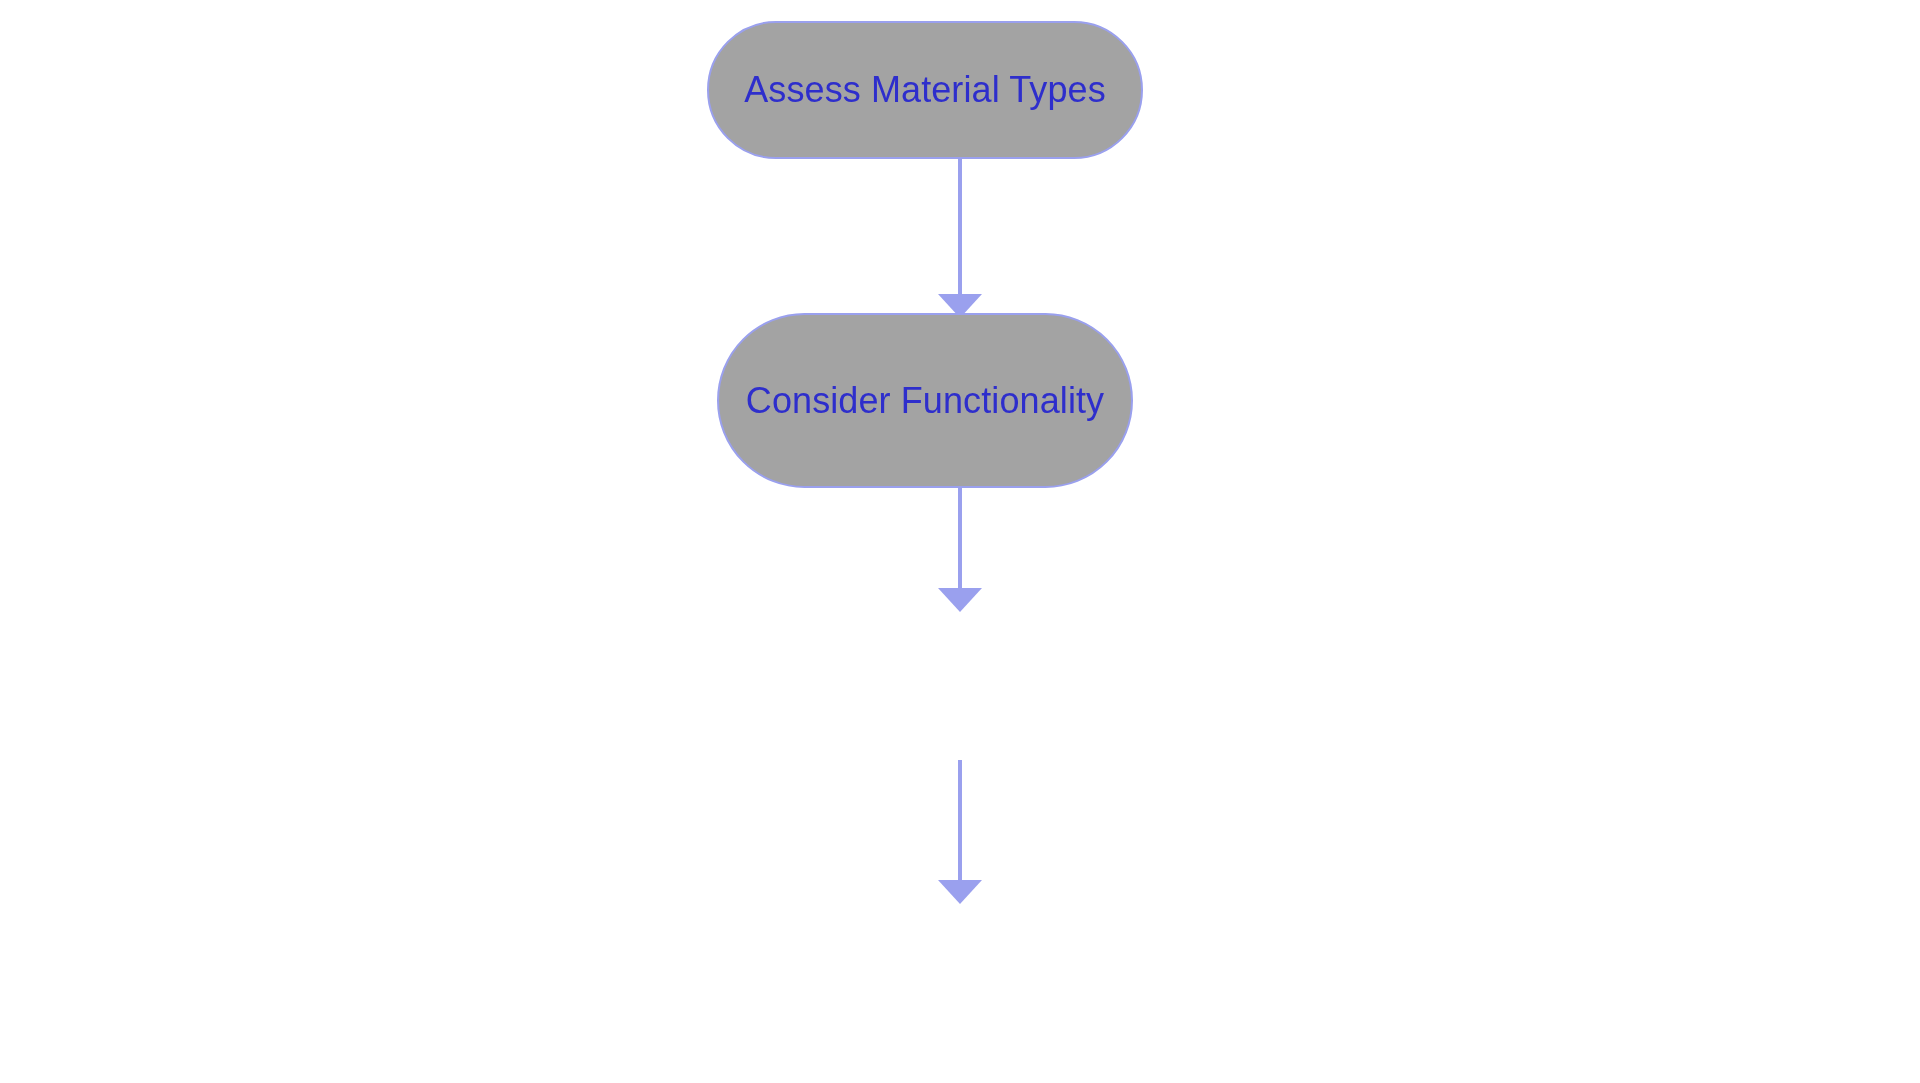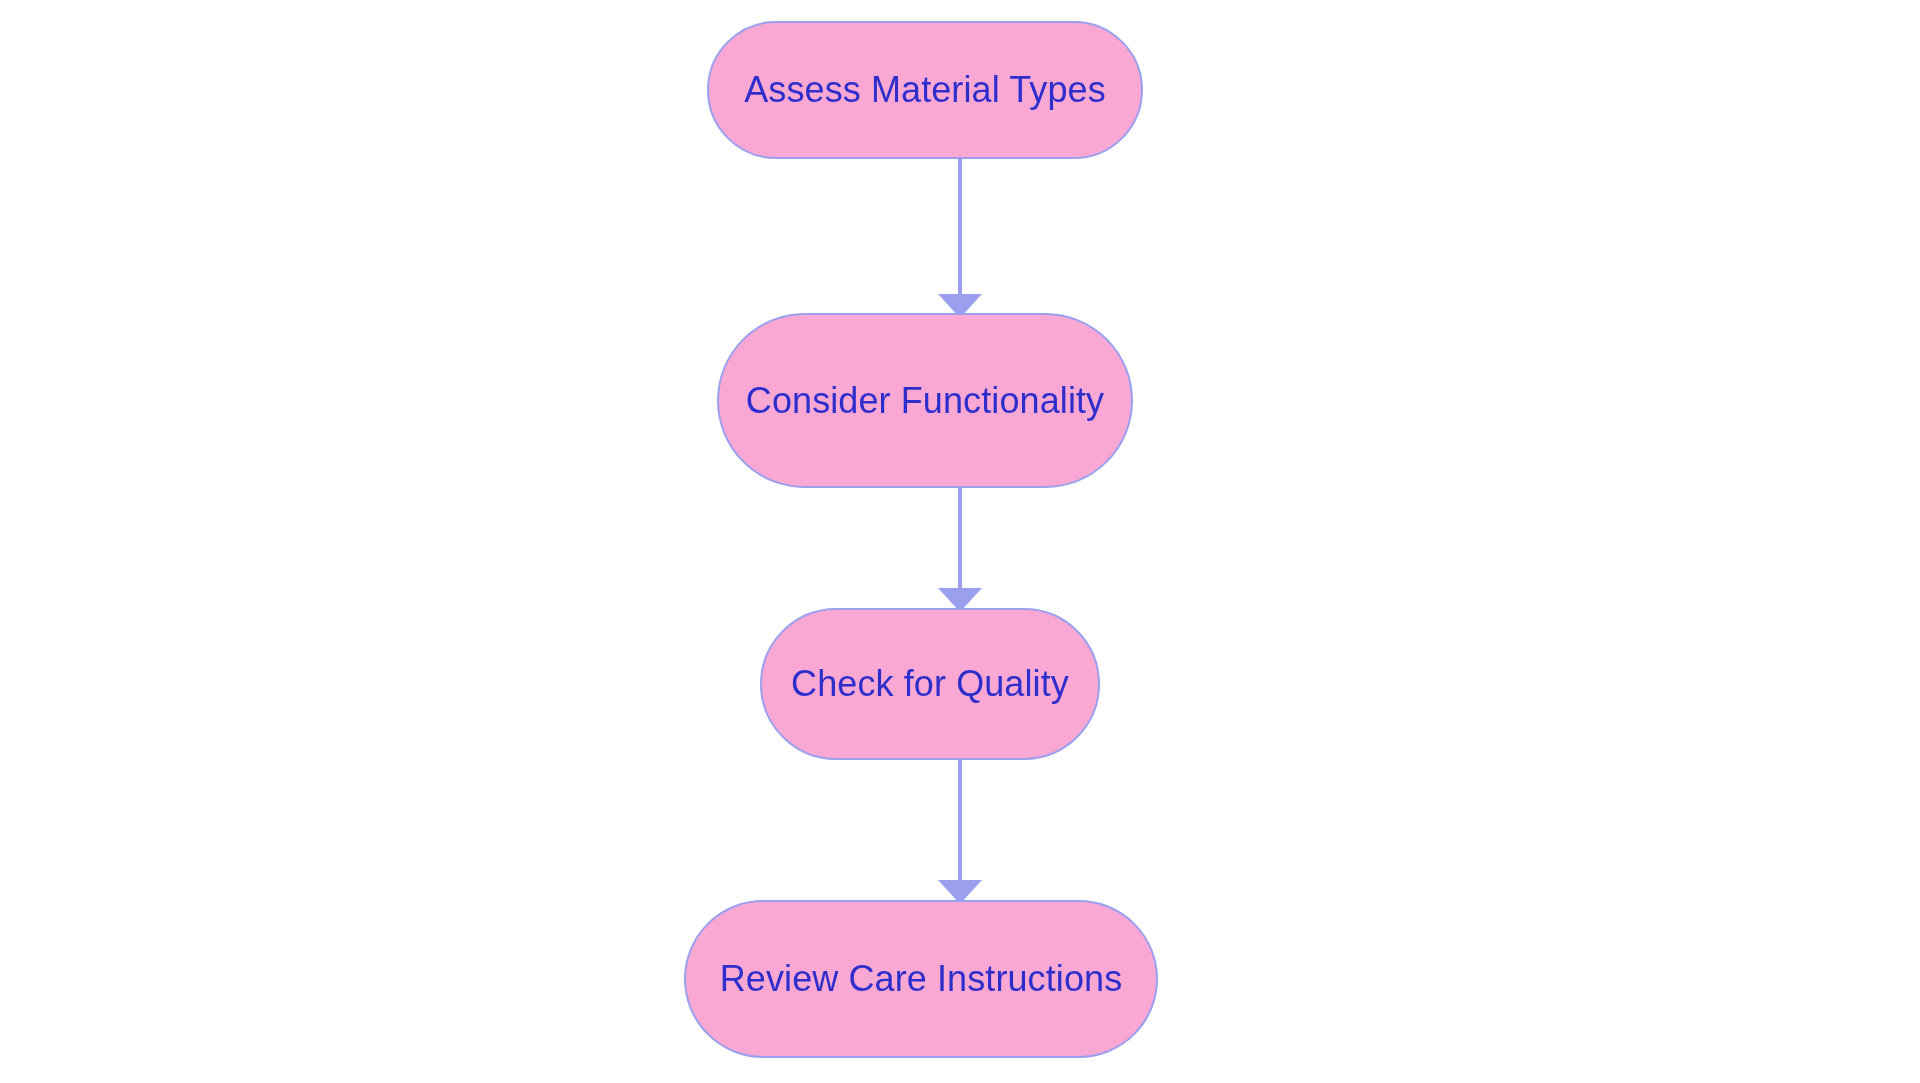--- a/index.html
+++ b/index.html
@@ -30,21 +30,21 @@
     height: 1083px;
     pointer-events: none;
   }
 
   .node {
     position: absolute;
     box-sizing: border-box;
     display: flex;
     align-items: center;
     justify-content: center;
-    background: #f9a8d4;
+    background: #a3a3a3;
     border: 2px solid #9aa0ee;
     border-radius: 999px;
     text-align: center;
   }
 
   .node-label {
     color: #2e2ecc;
     font-size: 36px;
     font-weight: 400;
     letter-spacing: 0.1px;
@@ -82,21 +82,15 @@
   </svg>
 
   <div class="node" style="left:707px; top:21px; width:436px; height:138px;">
     <span class="node-label">Assess Material Types</span>
   </div>
 
   <div class="node" style="left:717px; top:313px; width:416px; height:175px;">
     <span class="node-label">Consider Functionality</span>
   </div>
 
-  <div class="node" style="left:760px; top:608px; width:340px; height:152px;">
-    <span class="node-label">Check for Quality</span>
-  </div>
 
-  <div class="node" style="left:684px; top:900px; width:474px; height:158px;">
-    <span class="node-label">Review Care Instructions</span>
-  </div>
 
 </div>
 
 </body></html>

